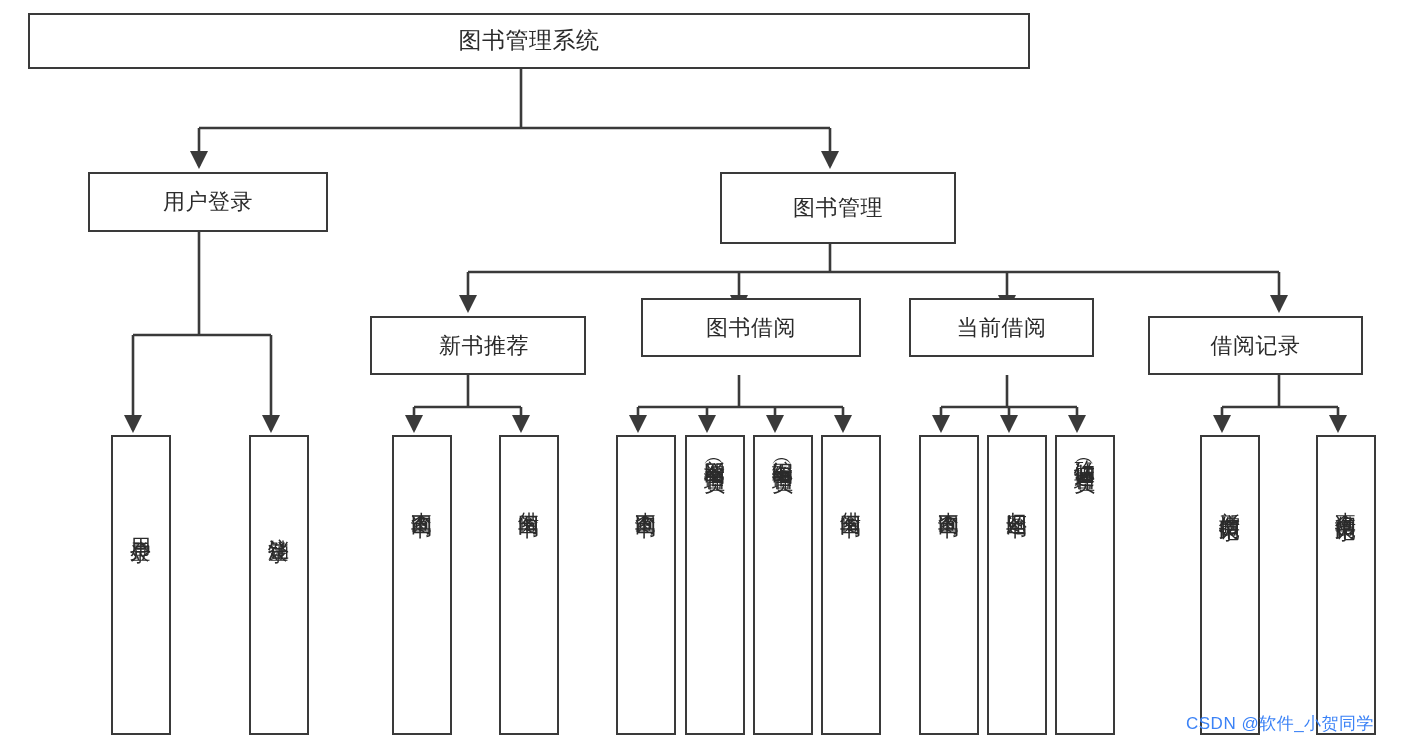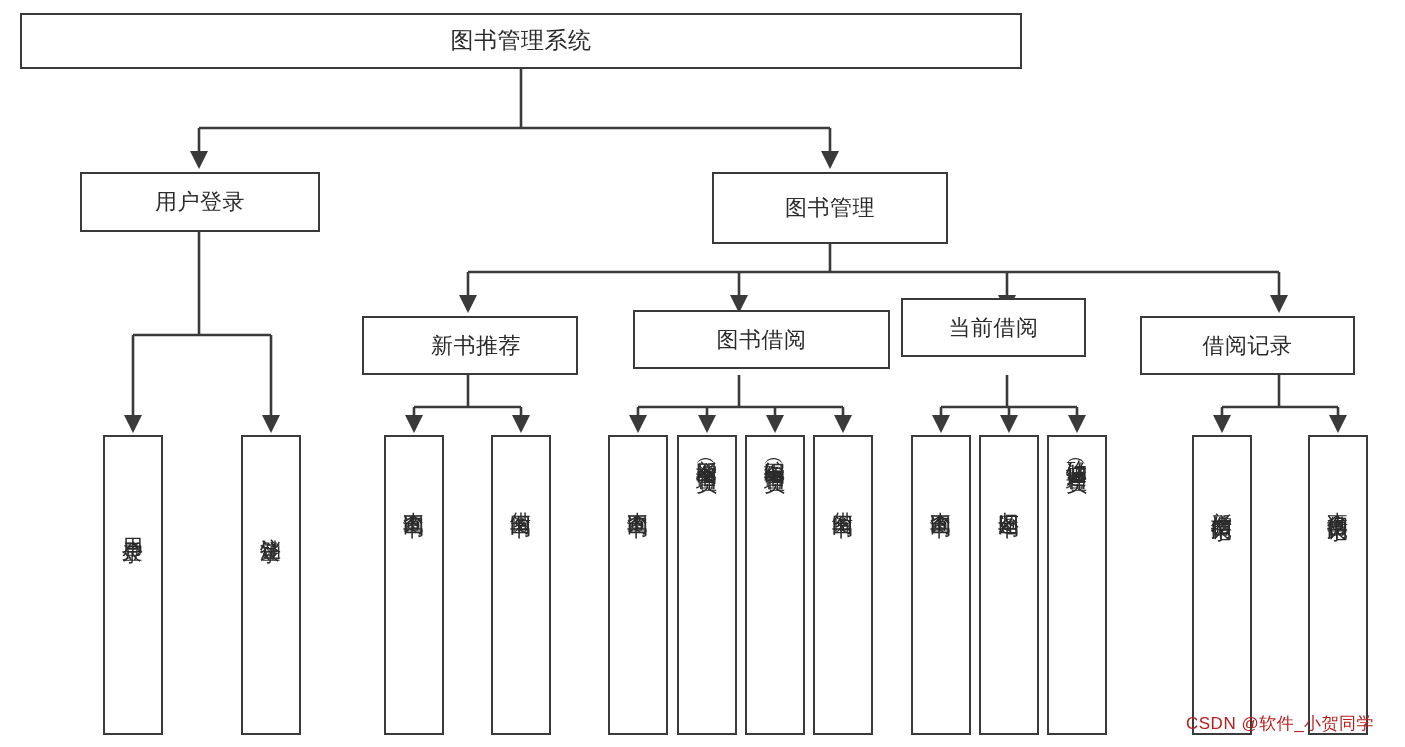--- a/index.html
+++ b/index.html
@@ -29,20 +29,21 @@
   .node {
     position: absolute;
     box-sizing: border-box;
     background: #ffffff;
     border: 2px solid #3a3a3a;
     display: flex;
     align-items: center;
     justify-content: center;
     color: #2b2b2b;
     z-index: 2;
+    margin-left: 8px;
   }
   .node-label {
     display: block;
     text-align: center;
     line-height: 1.18;
     color: #2b2b2b;
     white-space: pre-line;
   }
   .node.horizontal .node-label {
     font-size: 22px;
@@ -67,21 +68,21 @@
     padding-top: 52px;
   }
   .node.vertical.lower .node-label {
     padding-top: 78px;
   }
   #watermark {
     position: absolute;
     left: 1186px;
     top: 712px;
     font-size: 17px;
-    color: #b91c1c;
+    color: #3b82f6;
     white-space: nowrap;
     z-index: 5;
     letter-spacing: 0.5px;
   }
 </style>
 </head>
 <body>
 
 <div id="diagram-root">
 
@@ -147,21 +148,21 @@
   </div>
 
   <div class="node horizontal" style="left:712px; top:172px; width:236px; height:72px;">
     <span class="node-label">图书管理</span>
   </div>
 
   <div class="node horizontal" style="left:362px; top:316px; width:216px; height:59px;padding-left:12px;">
     <span class="node-label">新书推荐</span>
   </div>
 
-  <div class="node horizontal" style="left:633px; top:310px; width:257px; height:59px;justify-content:center;">
+  <div class="node horizontal" style="left:633px; top:298px; width:220px; height:59px;justify-content:center;">
     <span class="node-label">图书借阅</span>
   </div>
 
   <div class="node horizontal" style="left:901px; top:298px; width:185px; height:59px;">
     <span class="node-label">当前借阅</span>
   </div>
 
   <div class="node horizontal" style="left:1140px; top:316px; width:215px; height:59px;">
     <span class="node-label">借阅记录</span>
   </div>

